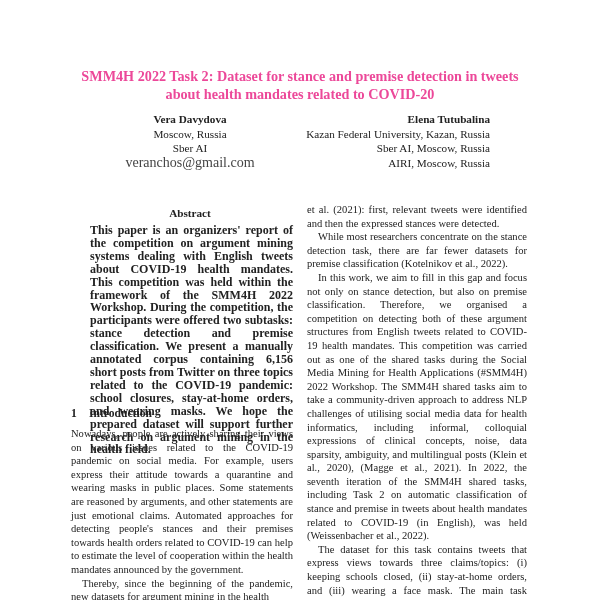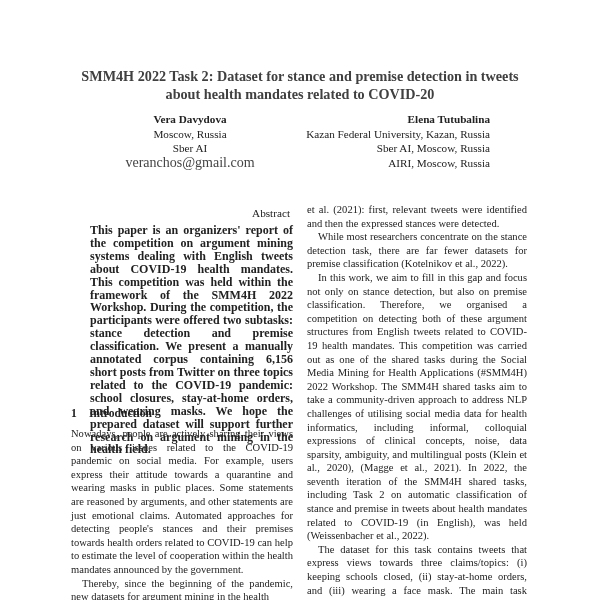--- a/index.html
+++ b/index.html
@@ -1,26 +1,26 @@
 <!DOCTYPE html>
 <html><head>
 <meta charset="utf-8">
 <style>
   html, body { margin: 0; padding: 0; background: #ffffff; }
   body { width: 600px; height: 600px; overflow: hidden; position: relative;
          font-family: "Liberation Serif", "DejaVu Serif", serif; color: #222; }
   .title { position: absolute; top: 67px; left: 40px; width: 520px; text-align: center;
-           font-weight: bold; font-size: 14.2px; line-height: 18px; color: #404040; }
+           font-weight: bold; font-size: 14.2px; line-height: 18px; color: #ec4899; }
   .author { position: absolute; top: 112px; text-align: center; font-size: 11.2px; line-height: 14.5px; }
   .author .name { font-weight: bold; }
   .author .email { font-family: Liberation Serif, serif; font-size: 14px; color: #444; }
   .author-left { left: 95px; width: 190px; }
   .author-right { left: 290px; width: 200px; text-align: right; }
-  .abstract-head { position: absolute; top: 207px; left: 90px; width: 200px; text-align: right;
-                   font-weight: normal; font-size: 11.2px; }
+  .abstract-head { position: absolute; top: 207px; left: 90px; width: 200px; text-align: center;
+                   font-weight: bold; font-size: 11.2px; }
   .abstract-body { position: absolute; top: 224px; left: 90px; width: 203px; font-size: 12px;
                    line-height: 12.9px; text-align: justify; font-weight: bold; }
   .sec-head { position: absolute; top: 407px; left: 71px; font-weight: bold; font-size: 11.6px; }
   .sec-head .num { display: inline-block; width: 18px; }
   .col { position: absolute; font-size: 10.55px; line-height: 13.6px; text-align: justify; }
   .col-left { top: 427px; left: 71px; width: 222px; }
   .col-right { top: 203px; left: 307px; width: 220px; }
   .col p { margin: 0; }
   .col p.indent { text-indent: 11px; }
 </style>

